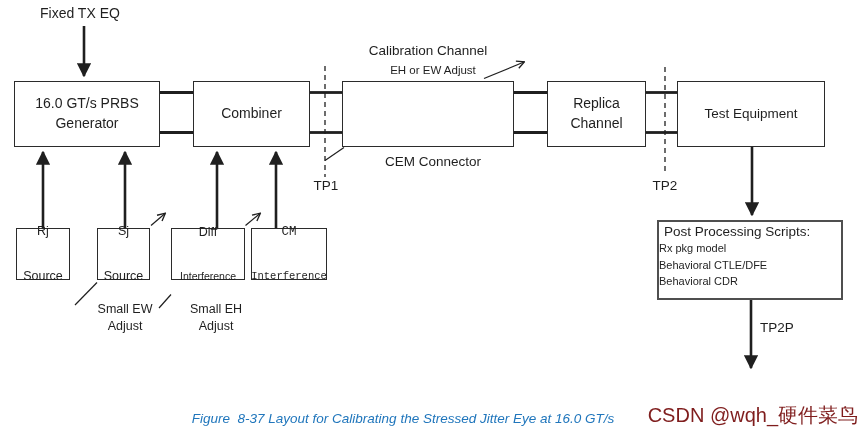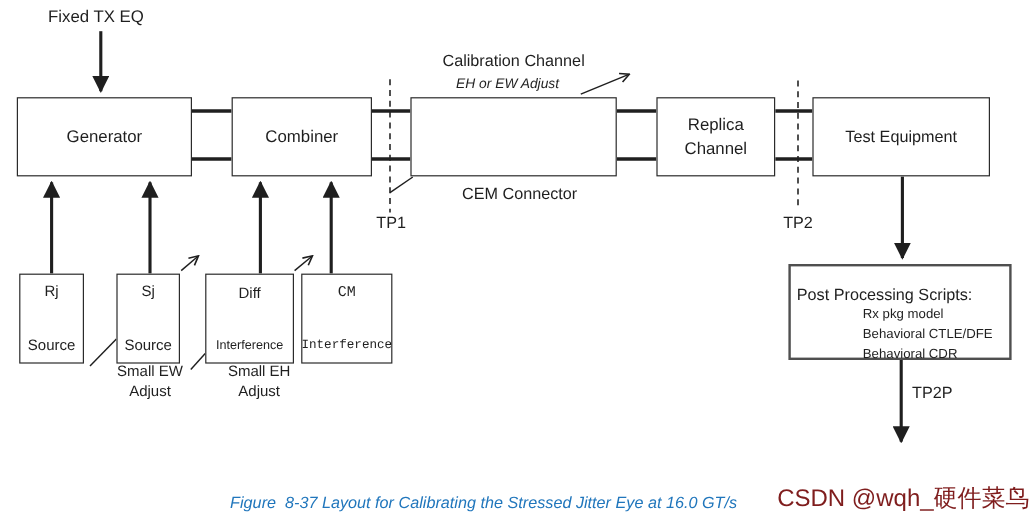--- a/index.html
+++ b/index.html
@@ -7,29 +7,29 @@
     position:relative; width:861px; height:440px; background:#ffffff;
     font-family:"Liberation Sans", sans-serif; color:#1f1f1f; overflow:hidden;
   }
   svg.overlay{position:absolute; left:0; top:0; width:861px; height:440px; pointer-events:none;}
   .box{
     position:absolute; border:1.5px solid #2b2b2b; background:#fff;
     display:flex; flex-direction:column; align-items:center; justify-content:center;
     text-align:center; line-height:1.4; box-sizing:border-box;
   }
   .toprow{top:81px; height:66px; font-size:14px;}
-  .botrow{top:228px; height:75px; font-size:12.5px; line-height:1.35;gap:28px;}
+  .botrow{top:228px; height:52px; font-size:12.5px; line-height:1.35;gap:28px;}
   .small-line{font-size:10.5px;}
   .lbl{position:absolute; text-align:center; line-height:1.35;}
   .pp-box{
     position:absolute; left:657px; top:220px; width:186px; height:80px;
     border:2px solid #4f4f4f; background:#fff; box-sizing:border-box;
   }
-  .pp-title{font-size:13.5px; padding:16px 0 1px 5px; white-space:nowrap;}
-  .pp-item{font-size:11px; padding-left:60px; line-height:1.5; white-space:nowrap;}
+  .pp-title{font-size:13.5px; padding:2px 0 1px 5px; white-space:nowrap;}
+  .pp-item{font-size:11px; line-height:1.5; white-space:nowrap;}
   .caption{
     position:absolute; left:0; top:411px; width:806px; text-align:center;
     font-size:13.5px; font-style:italic; color:#2076bc; white-space:pre;
   }
   .watermark{
     position:absolute; right:3px; top:402px; font-size:20px; color:#7f1d1d;
     white-space:nowrap;
   }
 </style>
 </head>
@@ -88,36 +88,37 @@
     <path d="M217,228 V152" stroke="#1f1f1f" stroke-width="2.6" marker-end="url(#ah-solid)"></path>
     <path d="M276,228 V152" stroke="#1f1f1f" stroke-width="2.6" marker-end="url(#ah-solid)"></path>
 
     <path d="M752,147 V215" stroke="#1f1f1f" stroke-width="2.6" marker-end="url(#ah-solid)"></path>
     <path d="M751,300 V368" stroke="#1f1f1f" stroke-width="2.6" marker-end="url(#ah-solid)"></path>
   </svg>
 
   <div class="lbl" style="left:40px; top:4px; font-size:14px;">Fixed TX EQ</div>
 
   <div class="box toprow" style="left:14px; width:146px;">
+    <span>16.0 GT/s PRBS</span>
     <span>Generator</span>
   </div>
   <div class="box toprow" style="left:193px; width:117px;">
     <span>Combiner</span>
   </div>
   <div class="box toprow" style="left:342px; width:172px;"></div>
   <div class="box toprow" style="left:677px; width:148px; font-size:13.5px;">
     <span>Test Equipment</span>
   </div>
   <div class="box toprow" style="left:547px; width:99px;">
     <span>Replica</span>
     <span>Channel</span>
   </div>
 
   <div class="lbl" style="left:342px; top:42px; width:172px; font-size:13.5px;">Calibration Channel</div>
-  <div class="lbl" style="left:353px; top:63px; width:140px; font-size:11.5px;font-style:italic;">EH or EW Adjust</div>
+  <div class="lbl" style="left:363px; top:63px; width:140px; font-size:11.5px;">EH or EW Adjust</div>
   <div class="lbl" style="left:363px; top:153px; width:140px; font-size:13.5px;">CEM Connector</div>
 
   <div class="lbl" style="left:305px; top:177px; width:42px; font-size:13.5px;">TP1</div>
   <div class="lbl" style="left:644px; top:177px; width:42px; font-size:13.5px;">TP2</div>
 
   <div class="box botrow" style="left:16px; width:54px;">
     <span>Rj</span>
     <span>Source</span>
   </div>
   <div class="box botrow" style="left:97px; width:53px;">

